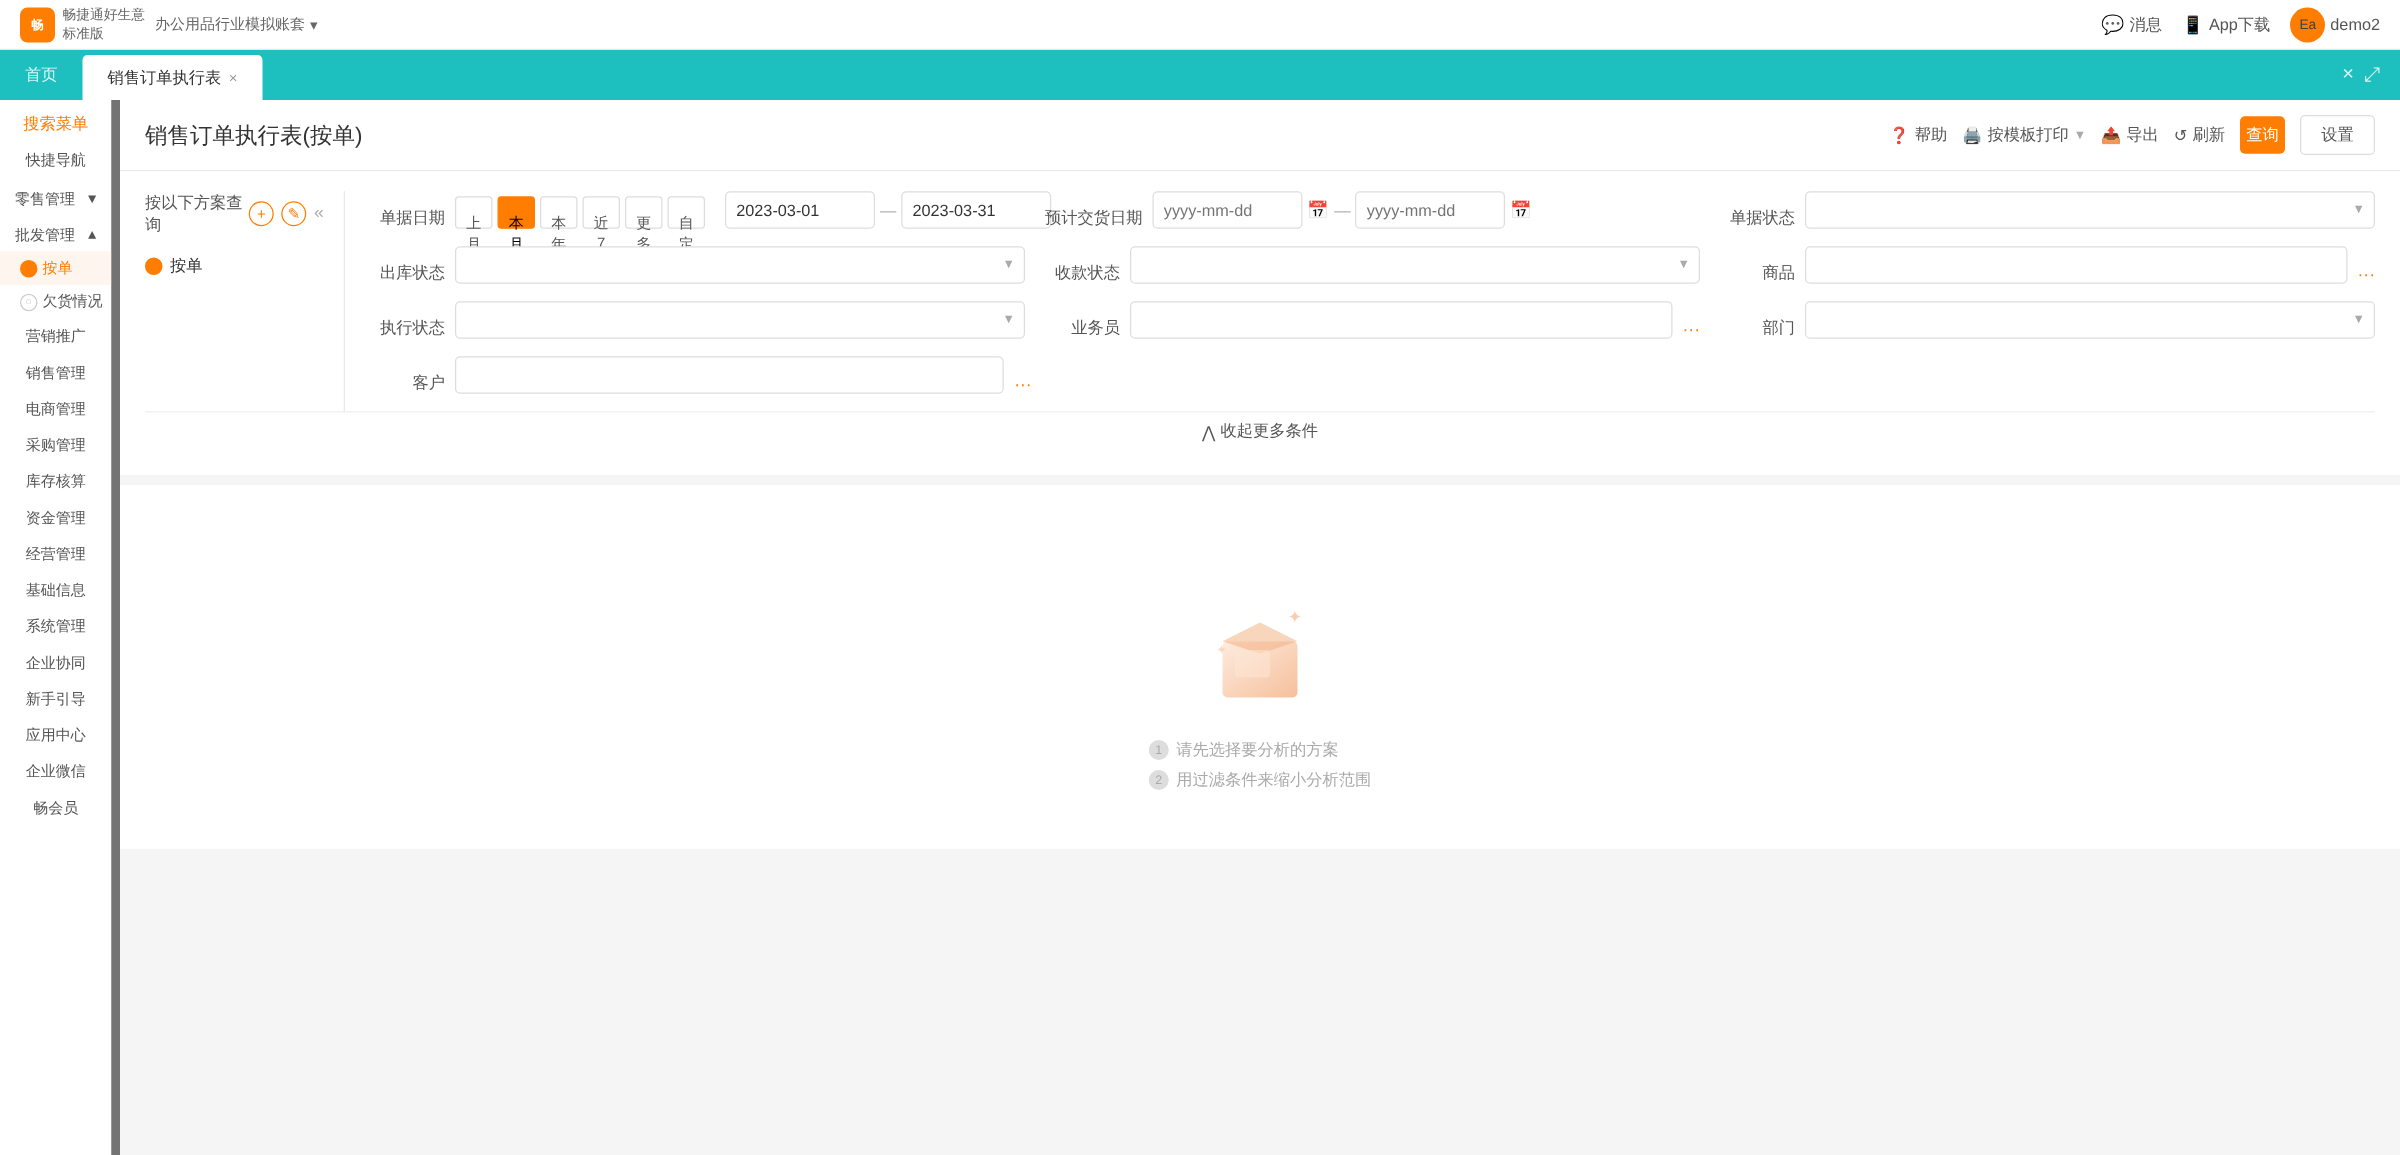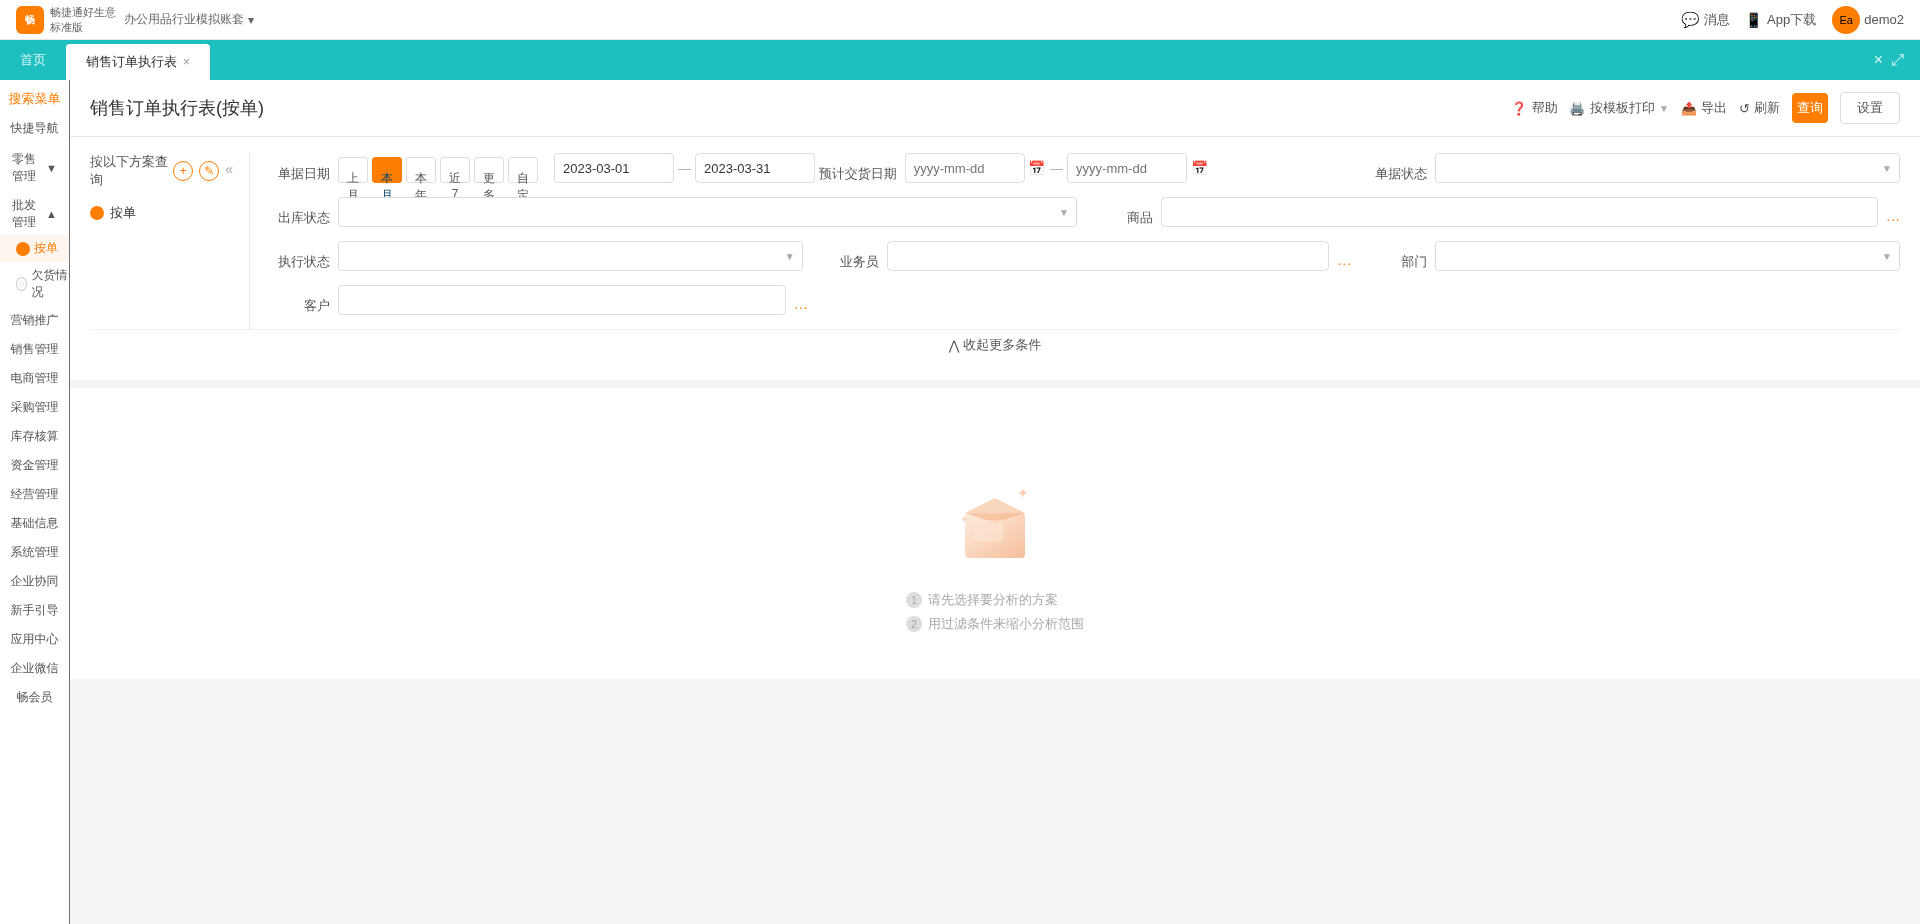--- a/index.html
+++ b/index.html
@@ -7,35 +7,35 @@
 
     
     .top-bar { height: 40px; background: #fff; display: flex; align-items: center; justify-content: space-between; padding: 0 16px; border-bottom: 1px solid #e8e8e8; flex-shrink: 0; }
     .top-bar-left { display: flex; align-items: center; gap: 8px; }
     .logo-area { display: flex; align-items: center; gap: 6px; }
     .logo-icon { width: 28px; height: 28px; background: #ff7d00; border-radius: 6px; display: flex; align-items: center; justify-content: center; color: #fff; font-size: 10px; font-weight: bold; }
     .logo-text { font-size: 11px; color: #666; line-height: 1.3; }
     .breadcrumb-area { display: flex; align-items: center; gap: 4px; color: #666; font-size: 12px; }
     .top-bar-right { display: flex; align-items: center; gap: 16px; }
     .top-right-item { display: flex; align-items: center; gap: 4px; color: #555; font-size: 13px; cursor: pointer; }
-    .avatar { width: 28px; height: 28px; border-radius: 50%; background: #ff7d00; display: flex; align-items: center; justify-content: center; color: #000000; font-size: 12px; overflow: hidden; }
+    .avatar { width: 28px; height: 28px; border-radius: 50%; background: #ff7d00; display: flex; align-items: center; justify-content: center; color: #404040; font-size: 12px; overflow: hidden; }
 
     
     .tab-bar { height: 40px; background: #1dbfbf; display: flex; align-items: center; padding: 0; flex-shrink: 0; }
     .tab-item { height: 40px; display: flex; align-items: center; padding: 0 20px; color: rgba(255,255,255,0.85); cursor: pointer; font-size: 13px; gap: 6px; }
     .tab-item.active { background: #fff; color: #333; border-top-left-radius: 4px; border-top-right-radius: 4px; margin-top: 4px; height: 36px; }
     .tab-close { color: #999; font-size: 12px; cursor: pointer; }
     .tab-bar-actions { margin-left: auto; display: flex; align-items: center; gap: 8px; padding-right: 16px; }
     .tab-action-btn { color: rgba(255,255,255,0.85); background: none; border: none; cursor: pointer; font-size: 16px; }
 
     
     .main-layout { display: flex; flex: 1; overflow: hidden; }
 
     
-    .sidebar { width: 70px; background: #fff; border-right: 1px solid #737373; display: flex; flex-direction: column; overflow-y: auto; flex-shrink: 0; }
+    .sidebar { width: 96px; background: #fff; border-right: 7px solid #737373; display: flex; flex-direction: column; overflow-y: auto; flex-shrink: 0; font-family: Liberation Mono, monospace; }
     .sidebar-search { padding: 10px 8px 6px; color: #ff7d00; font-size: 13px; font-weight: 500; text-align: center; cursor: pointer; }
     .sidebar-quick-nav { padding: 6px 8px; color: #555; font-size: 12px; text-align: center; cursor: pointer; }
     .sidebar-section-header { display: flex; align-items: center; justify-content: space-between; padding: 8px 12px 4px; color: #555; font-size: 12px; cursor: pointer; }
     .sidebar-item { padding: 6px 0; text-align: center; color: #555; font-size: 12px; cursor: pointer; }
     .sidebar-sub-item { padding: 5px 0 5px 16px; color: #555; font-size: 12px; cursor: pointer; display: flex; align-items: center; gap: 4px; }
     .sidebar-sub-item.active { color: #ff7d00; background: #fff5ef; }
     .orange-dot { width: 14px; height: 14px; border-radius: 50%; background: #ff7d00; display: inline-flex; align-items: center; justify-content: center; color: #fff; font-size: 9px; }
     .gray-dot { width: 14px; height: 14px; border-radius: 50%; border: 1.5px solid #ccc; display: inline-flex; align-items: center; justify-content: center; font-size: 9px; color: #ccc; }
 
     
@@ -66,21 +66,21 @@
     .filter-input { flex: 1; height: 30px; border: 1px solid #ddd; border-radius: 4px; padding: 0 8px; font-size: 13px; outline: none; background: #fff; }
     .filter-select-wrap { flex: 1; position: relative; }
     .filter-select-wrap::after { content: "▼"; position: absolute; right: 8px; top: 50%; transform: translateY(-50%); font-size: 10px; color: #aaa; pointer-events: none; }
     .filter-select-wrap select { width: 100%; height: 30px; border: 1px solid #ddd; border-radius: 4px; padding: 0 24px 0 8px; font-size: 13px; outline: none; background: #fff; appearance: none; cursor: pointer; }
     .date-range-field { display: flex; align-items: center; gap: 4px; flex: 1; }
     .date-input { height: 30px; border: 1px solid #ddd; border-radius: 4px; padding: 0 8px; font-size: 13px; outline: none; background: #fff; width: 120px; color: #aaa; }
     .date-icon { color: #ff7d00; font-size: 14px; cursor: pointer; }
     .date-sep { color: #aaa; }
     .date-btn-group { display: flex; align-items: center; gap: 4px; }
     .date-btn { height: 24px; padding: 12px 8px; border: 1px solid #ddd; border-radius: 3px; background: #fff; font-size: 12px; cursor: pointer; color: #555; }
-    .date-btn.active { background: #ff7d00; color: #0c4a6e; border-color: #ff7d00; }
+    .date-btn.active { background: #ff7d00; color: #000000; border-color: #ff7d00; }
     .ellipsis-btn { color: #ff7d00; cursor: pointer; font-size: 14px; background: none; border: none; }
 
     
     .collapse-row { text-align: center; padding: 6px 0 10px; border-top: 1px solid #f0f0f0; }
     .collapse-link { color: #555; font-size: 13px; cursor: pointer; background: none; border: none; display: inline-flex; align-items: center; gap: 4px; }
 
     
     .empty-state { display: flex; flex-direction: column; align-items: center; justify-content: center; padding: 80px 0 40px; background: #fff; }
     .empty-tips { list-style: none; color: #aaa; font-size: 13px; }
     .empty-tips li { margin-bottom: 6px; display: flex; align-items: flex-start; gap: 6px; }
@@ -267,20 +267,28 @@
           <div class="filter-row">
             <div class="filter-field">
               <span class="filter-label">出库状态</span>
               <div class="filter-select-wrap">
                 <select>
                   <option value=""></option>
                 </select>
               </div>
             </div>
             <div class="filter-field">
+              <span class="filter-label">收款状态</span>
+              <div class="filter-select-wrap">
+                <select>
+                  <option value=""></option>
+                </select>
+              </div>
+            </div>
+            <div class="filter-field">
               <span class="filter-label">商品</span>
               <input class="filter-input" style="flex: 1 1 0%;">
               <button class="ellipsis-btn">···</button>
             </div>
           </div>
 
           <div class="filter-row">
             <div class="filter-field">
               <span class="filter-label">执行状态</span>
               <div class="filter-select-wrap">

